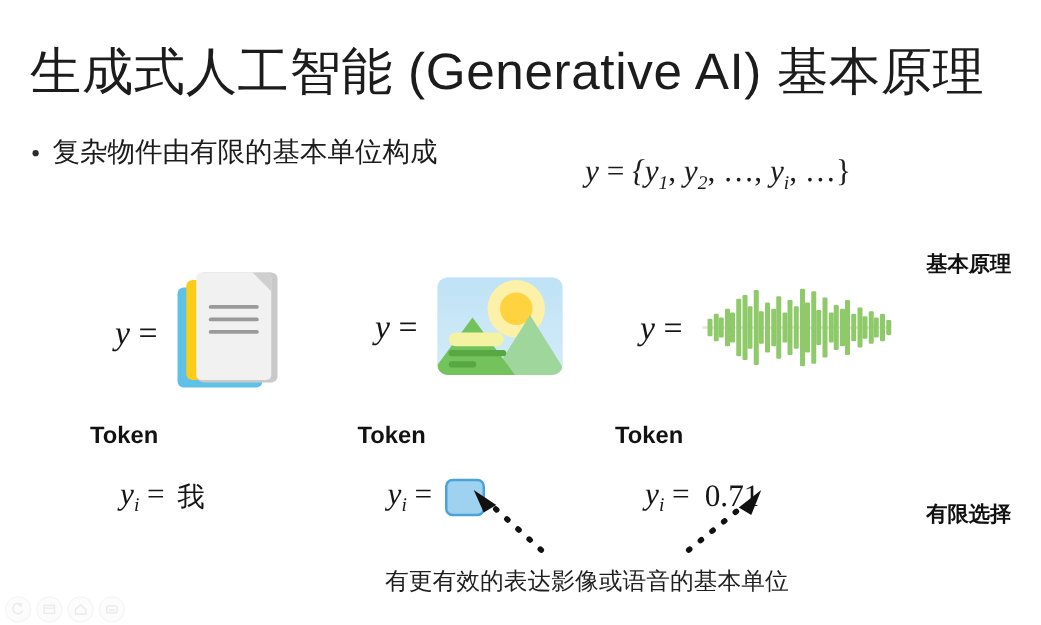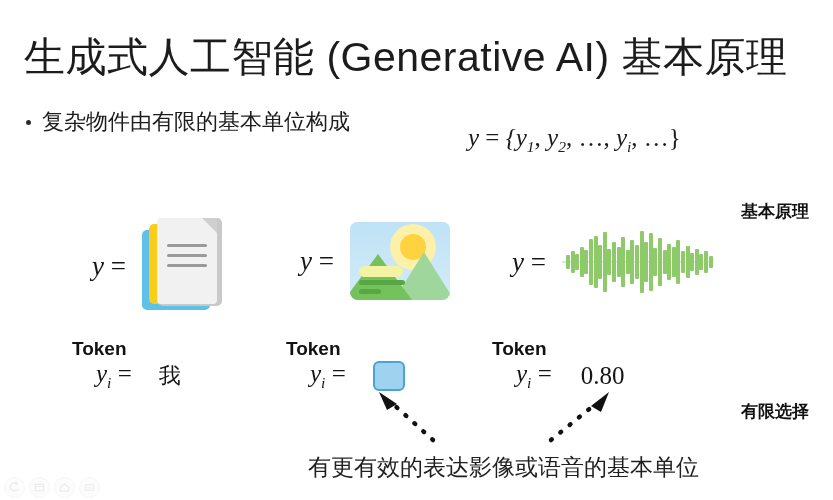--- a/index.html
+++ b/index.html
@@ -238,30 +238,29 @@
 
   
   .token-block { position: absolute; }
   .token-label {
     font-size: 19px;
     font-weight: bold;
     color: #121212;
     white-space: nowrap;
   }
   .token-value {
-    margin-top: 0;
+    margin-top: 22px;
     margin-left: 24px;
     font-family: "Liberation Serif", "DejaVu Serif", serif;
     font-size: 25px;
     font-style: italic;
     color: #151515;
     white-space: nowrap;
     display: flex;
     align-items: center;
-    gap: 17px;
   }
   .token-value .up { font-style: normal; }
   .token-value .cn { font-style: normal; font-family: "Liberation Sans", "DejaVu Sans", sans-serif; font-size: 22px; }
 
   #token-doc   { left: 72px;  top: 338px; }
   #token-img   { left: 286px; top: 338px; }
   #token-audio { left: 492px; top: 338px; }
 
   .blue-square {
     display: inline-block;
@@ -279,21 +278,21 @@
     overflow: visible;
   }
   #arrow-left  { left: 375px; top: 390px; }
   #arrow-right { left: 545px; top: 390px; }
 
   
   .caption {
     position: absolute;
     left: 308px;
     top: 452px;
-    font-size: 23px;
+    font-size: 19px;
     color: #1f1f1f;
     white-space: nowrap;
   }
 
   
   .player-controls {
     position: absolute;
     left: 4px;
     bottom: 2px;
     display: flex;
@@ -412,21 +411,21 @@
     <div class="token-value">
       <span><i>y</i><span class="sub">i</span> <span class="up">=</span></span>
       <span class="blue-square"></span>
     </div>
   </div>
 
   <div class="token-block" id="token-audio">
     <div class="token-label">Token</div>
     <div class="token-value">
       <span><i>y</i><span class="sub">i</span> <span class="up">=</span></span>
-      <span class="up" style="margin-left:12px">0.80</span>
+      <span class="up" style="margin-left:12px">0.71</span>
     </div>
   </div>
 
   <svg class="arrow-svg" id="arrow-left" width="70" height="56" viewBox="0 0 70 56">
     <line x1="58" y1="50" x2="18" y2="14" stroke="#111111" stroke-width="4.5" stroke-linecap="round" stroke-dasharray="1 11"></line>
     <polygon points="4,2 22,14 12,20" fill="#111111"></polygon>
   </svg>
 
   <svg class="arrow-svg" id="arrow-right" width="70" height="56" viewBox="0 0 70 56">
     <line x1="6" y1="50" x2="48" y2="16" stroke="#111111" stroke-width="4.5" stroke-linecap="round" stroke-dasharray="1 11"></line>

